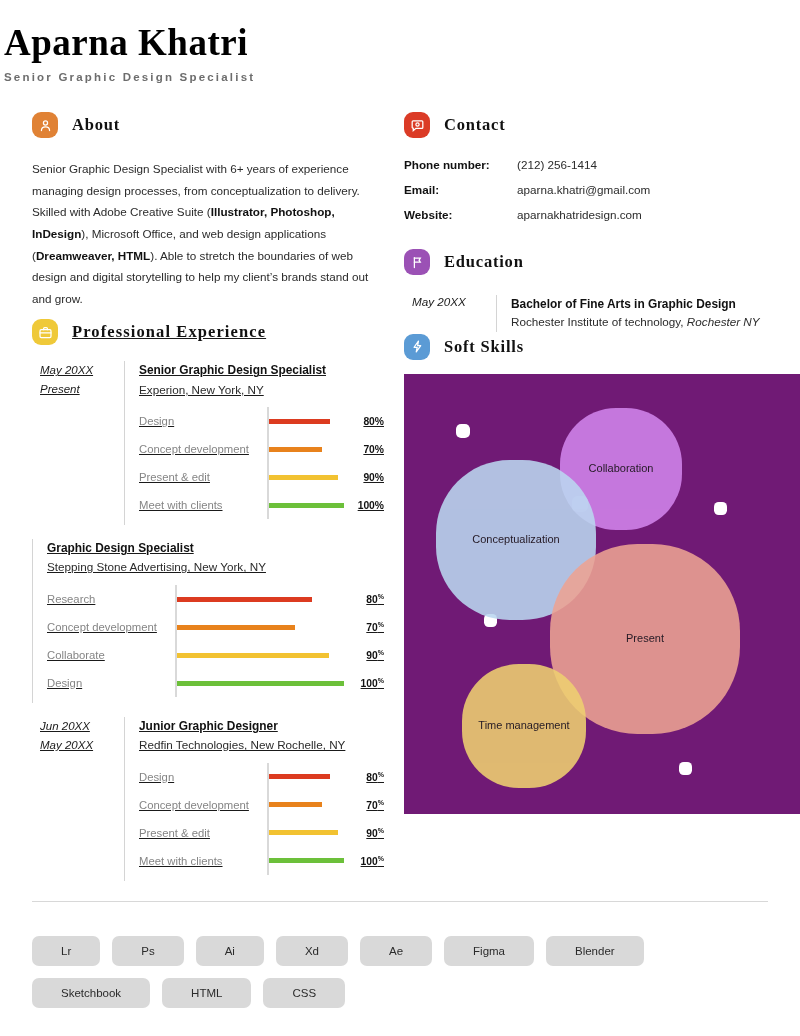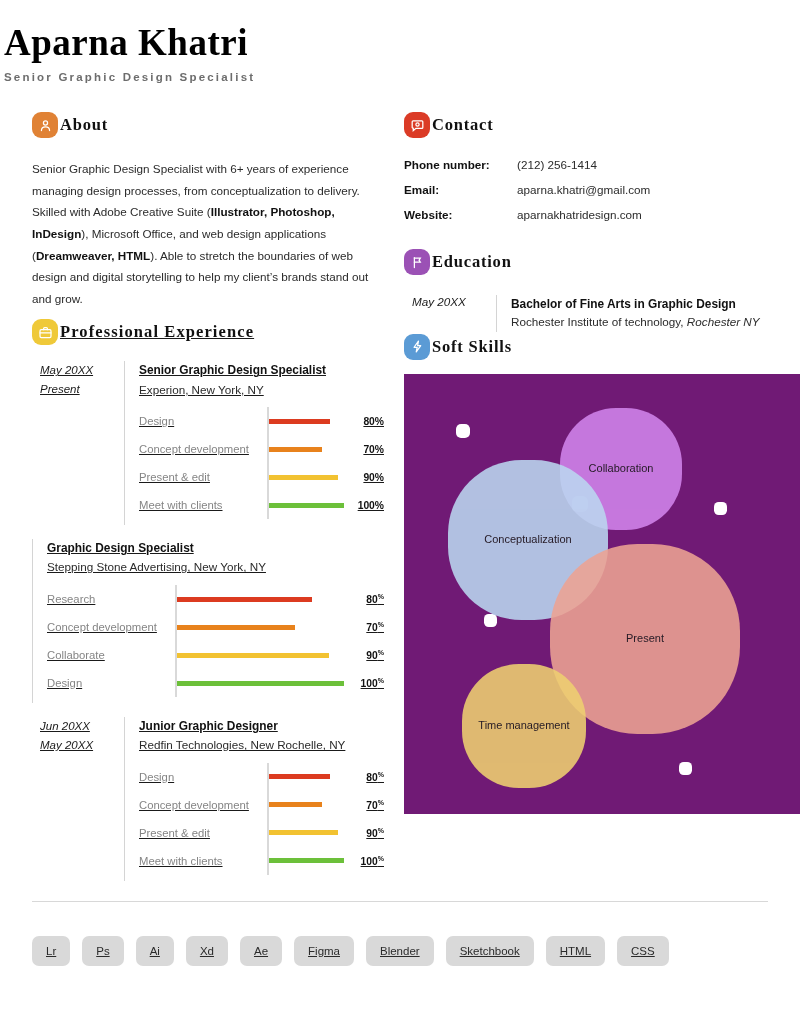--- a/index.html
+++ b/index.html
@@ -57,21 +57,21 @@
     position: absolute;
     left: 404px;
     top: 110px;
     width: 364px;
   }
 
   
   .sec-head {
     display: flex;
     align-items: center;
-    gap: 2px;
+    gap: 14px;
     height: 30px;
   }
   .sec-icon {
     width: 26px;
     height: 26px;
     border-radius: 9px;
     flex: 0 0 26px;
     display: flex;
     align-items: center;
     justify-content: center;
@@ -262,28 +262,27 @@
     margin-top: 18px;
     display: flex;
     gap: 12px;
     flex-wrap: wrap;
   }
   .chip {
     background: #d9d9d9;
     border-radius: 7px;
     min-width: 34px;
     height: 30px;
-    padding: 0 14px;
+    padding: 0 29px;
     display: flex;
     align-items: center;
     justify-content: center;
     font-size: 11.5px;
     color: #2b2b2b;
     box-sizing: border-box;
-    text-decoration: underline;
   }
 </style>
 </head>
 <body>
 
 <div class="page">
 
   <div class="header">
     <div class="name">Aparna Khatri</div>
     <div class="subtitle">Senior Graphic Design Specialist</div>
@@ -512,21 +511,21 @@
       </div>
       <div class="bubble-canvas" id="bubble-canvas" style="background: #701a75; padding-left: 38px;">
           <div class="dot" style="left: 52px; top: 50px; width: 14px; height: 14px;"></div>
           <div class="dot" style="left: 168px; top: 122px; width: 16px; height: 16px;"></div>
           <div class="dot" style="left: 80px; top: 240px; width: 13px; height: 13px;"></div>
           <div class="dot" style="left: 310px; top: 128px; width: 13px; height: 13px;"></div>
           <div class="dot" style="left: 275px; top: 388px; width: 13px; height: 13px;"></div>
           <div class="bubble" style="left: 156px; top: 34px; width: 122px; height: 122px; background: rgb(209, 132, 236); opacity: 0.88;">
             <span style="max-width: 98px;">Collaboration</span>
           </div>
-          <div class="bubble" style="left: 44px; top: 86px; width: 160px; height: 160px; background: rgb(187, 215, 240); opacity: 0.88;">
+          <div class="bubble" style="left: 32px; top: 86px; width: 160px; height: 160px; background: rgb(187, 215, 240); opacity: 0.88;">
             <span style="max-width: 136px;">Conceptualization</span>
           </div>
           <div class="bubble" style="left: 146px; top: 170px; width: 190px; height: 190px; background: rgb(237, 163, 147); opacity: 0.88;">
             <span style="max-width: 166px;">Present</span>
           </div>
           <div class="bubble" style="left: 58px; top: 290px; width: 124px; height: 124px; background: rgb(239, 208, 113); opacity: 0.88;">
             <span style="max-width: 100px;">Time management</span>
           </div>
         </div>
     </div>

